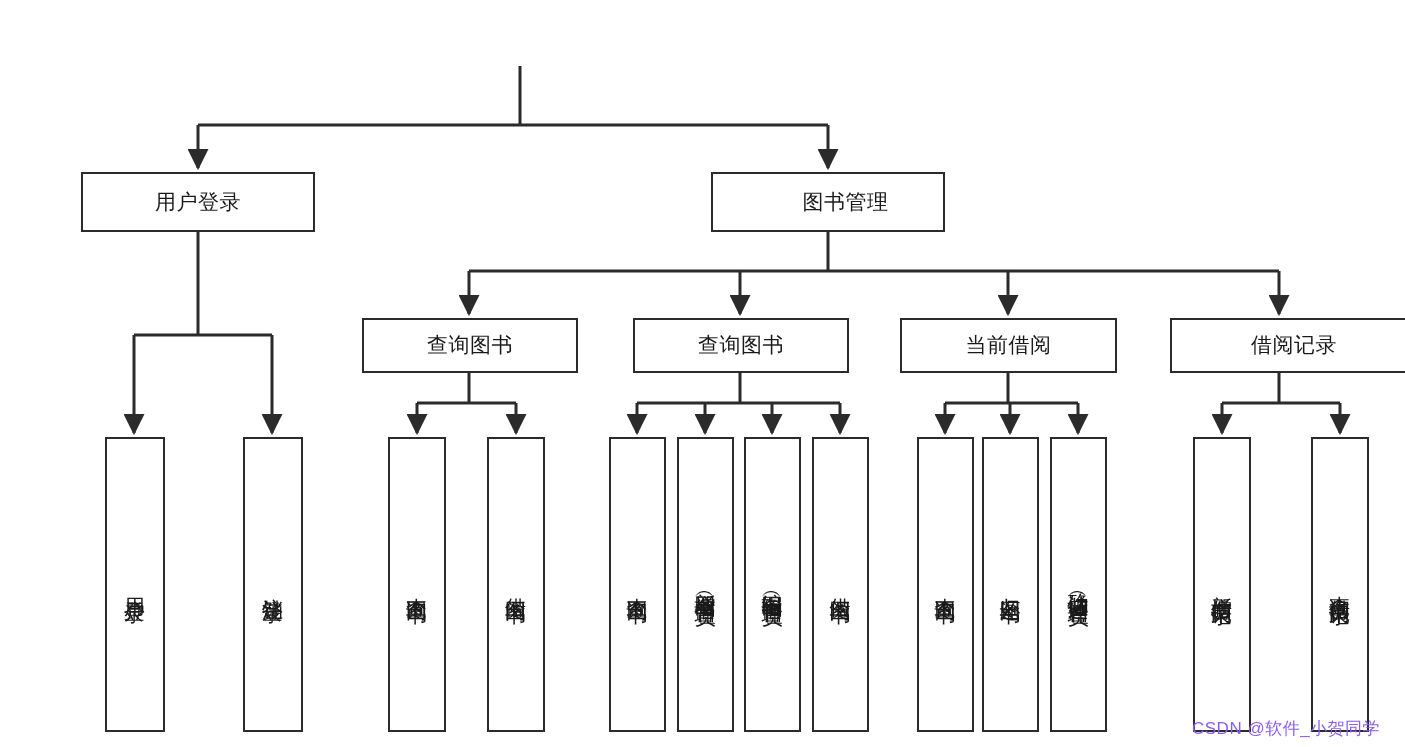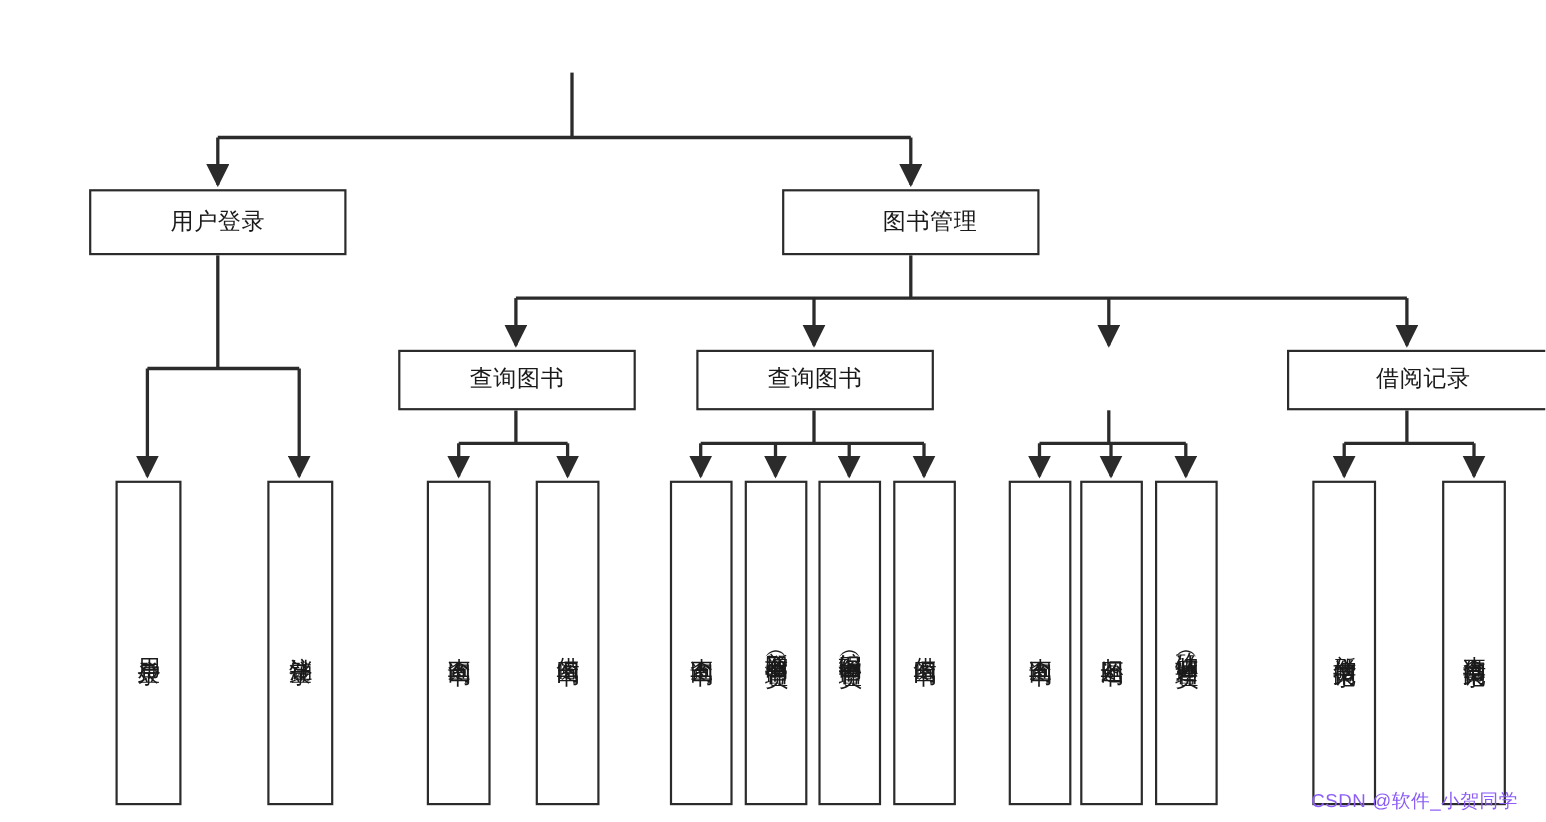--- a/index.html
+++ b/index.html
@@ -133,20 +133,23 @@
   <div class="node horiz" style="left:711px; top:172px; width:234px; height:60px;padding-left:35px;">
     <span class="label">图书管理</span>
   </div>
 
   <div class="node horiz" style="left:362px; top:318px; width:216px; height:55px;">
     <span class="label">查询图书</span>
   </div>
   <div class="node horiz" style="left:633px; top:318px; width:216px; height:55px;">
     <span class="label">查询图书</span>
   </div>
+  <div class="node horiz" style="left:900px; top:318px; width:217px; height:55px;">
+    <span class="label">当前借阅</span>
+  </div>
   <div class="node horiz" style="left:1170px; top:318px; width:248px; height:55px;">
     <span class="label">借阅记录</span>
   </div>
 
   <div class="node vert" style="left:105px; top:437px; width:60px; height:295px;">
     <span class="label">用户登录</span>
   </div>
   <div class="node vert" style="left:243px; top:437px; width:60px; height:295px;">
     <span class="label">注销登录</span>
   </div>

